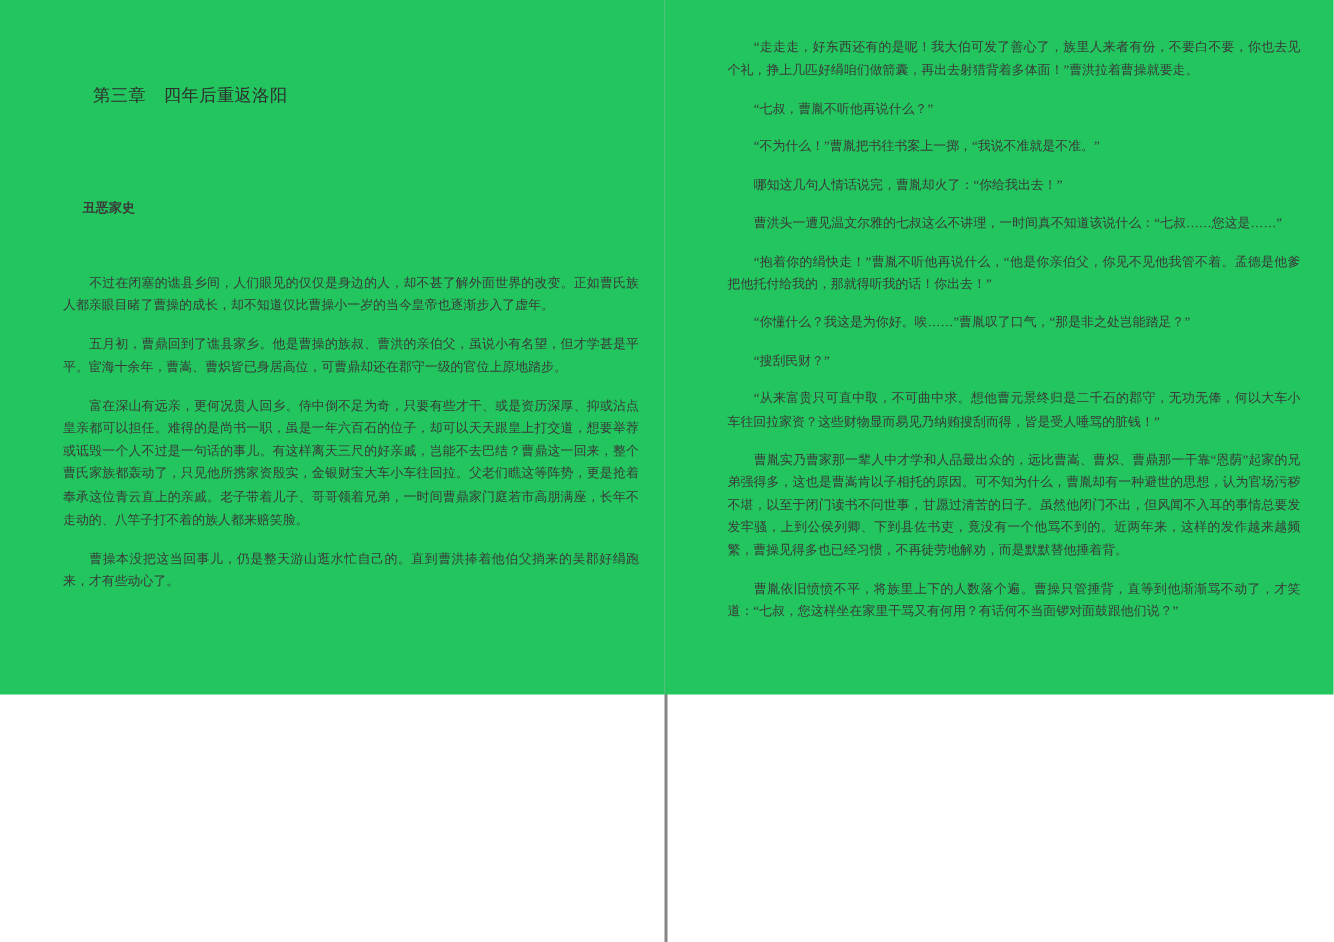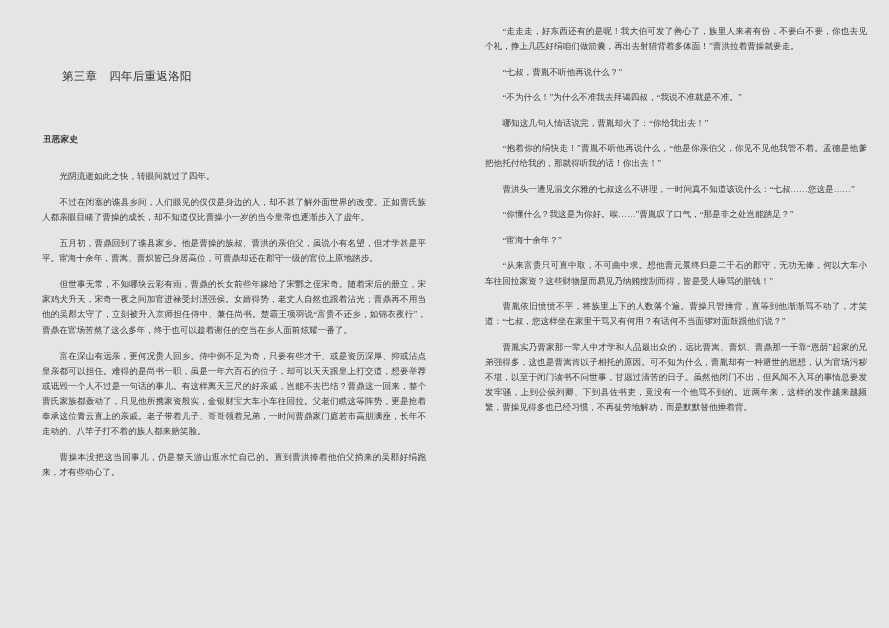--- a/index.html
+++ b/index.html
@@ -16,43 +16,43 @@
   }
   .spread {
     position: relative;
     width: 889px;
     height: 628px;
     display: flex;
     background: #ffffff;
   }
   .page {
     position: relative;
-    height: 628px;
+    height: 463px;
     box-sizing: border-box;
-    background: #e5e5e5;
+    background: #22c55e;
   }
   .page-left {
     width: 443px;
     padding: 0 0 0 0;
   }
   .page-right {
     width: 446px;
   }
   .divider {
     position: absolute;
     left: 443px;
     top: 0;
     width: 2px;
     height: 628px;
     background: #858585;
   }
   .col-inner-left {
     position: absolute;
     left: 42px;
-    top: 12px;
+    top: 0;
     width: 384px;
   }
   .col-inner-right {
     position: absolute;
     left: 42px;
     top: 0;
     width: 382px;
   }
   .chapter-title {
     font-size: 11.5px;
@@ -61,24 +61,25 @@
     letter-spacing: 0.3px;
     margin: 0;
     padding-top: 56px;
     padding-left: 20px;
     font-weight: 500;
   }
   .section-title {
     font-size: 8.6px;
     line-height: 1.5;
     color: #3a3a3a;
-    margin: 0;
+    margin: 12px;
     padding-top: 48px;
     padding-left: 1px;
     letter-spacing: 0.2px;
+    font-family: Liberation Mono, monospace;
   }
   .body-block {
     padding-top: 23px;
   }
   p.para {
     font-size: 8.6px;
     line-height: 15.05px;
     margin: 0 0 11px 0;
     text-indent: 17.5px;
     text-align: justify;
@@ -97,45 +98,43 @@
 </head>
 <body>
 
 <div class="spread">
 
   <div class="page page-left">
     <div class="col-inner-left">
       <h1 class="chapter-title">第三章　四年后重返洛阳</h1>
       <h2 class="section-title">丑恶家史</h2>
       <div class="body-block">
-        <p class="para">光阴流逝如此之快，转眼间就过了四年。</p>
         <p class="para">不过在闭塞的谯县乡间，人们眼见的仅仅是身边的人，却不甚了解外面世界的改变。正如曹氏族人都亲眼目睹了曹操的成长，却不知道仅比曹操小一岁的当今皇帝也逐渐步入了虚年。</p>
         <p class="para">五月初，曹鼎回到了谯县家乡。他是曹操的族叔、曹洪的亲伯父，虽说小有名望，但才学甚是平平。宦海十余年，曹嵩、曹炽皆已身居高位，可曹鼎却还在郡守一级的官位上原地踏步。</p>
-        <p class="para">但世事无常，不知哪块云彩有雨，曹鼎的长女前些年嫁给了宋酆之侄宋奇。随着宋后的册立，宋家鸡犬升天，宋奇一夜之间加官进禄受封濦强侯。女婿得势，老丈人自然也跟着沾光；曹鼎再不用当他的吴郡太守了，立刻被升入京师担任侍中、兼任尚书。楚霸王项羽说“富贵不还乡，如锦衣夜行”，曹鼎在官场苦熬了这么多年，终于也可以趁着谢任的空当在乡人面前炫耀一番了。</p>
         <p class="para">富在深山有远亲，更何况贵人回乡。侍中倒不足为奇，只要有些才干、或是资历深厚、抑或沾点皇亲都可以担任。难得的是尚书一职，虽是一年六百石的位子，却可以天天跟皇上打交道，想要举荐或诋毁一个人不过是一句话的事儿。有这样离天三尺的好亲戚，岂能不去巴结？曹鼎这一回来，整个曹氏家族都轰动了，只见他所携家资殷实，金银财宝大车小车往回拉。父老们瞧这等阵势，更是抢着奉承这位青云直上的亲戚。老子带着儿子、哥哥领着兄弟，一时间曹鼎家门庭若市高朋满座，长年不走动的、八竿子打不着的族人都来赔笑脸。</p>
         <p class="para">曹操本没把这当回事儿，仍是整天游山逛水忙自己的。直到曹洪捧着他伯父捎来的吴郡好绢跑来，才有些动心了。</p>
       </div>
     </div>
   </div>
 
   <div class="divider"></div>
 
   <div class="page page-right">
     <div class="col-inner-right">
       <div class="body-block">
         <p class="para">“走走走，好东西还有的是呢！我大伯可发了善心了，族里人来者有份，不要白不要，你也去见个礼，挣上几匹好绢咱们做箭囊，再出去射猎背着多体面！”曹洪拉着曹操就要走。</p>
         <p class="para">“七叔，曹胤不听他再说什么？”</p>
-        <p class="para">“不为什么！”为什么不准我去拜谒四叔，“我说不准就是不准。”</p>
+        <p class="para">“不为什么！”曹胤把书往书案上一掷，“我说不准就是不准。”</p>
         <p class="para">哪知这几句人情话说完，曹胤却火了：“你给我出去！”</p>
+        <p class="para">曹洪头一遭见温文尔雅的七叔这么不讲理，一时间真不知道该说什么：“七叔……您这是……”</p>
         <p class="para">“抱着你的绢快走！”曹胤不听他再说什么，“他是你亲伯父，你见不见他我管不着。孟德是他爹把他托付给我的，那就得听我的话！你出去！”</p>
-        <p class="para">曹洪头一遭见温文尔雅的七叔这么不讲理，一时间真不知道该说什么：“七叔……您这是……”</p>
         <p class="para">“你懂什么？我这是为你好。唉……”曹胤叹了口气，“那是非之处岂能踏足？”</p>
-        <p class="para">“宦海十余年？”</p>
+        <p class="para">“搜刮民财？”</p>
         <p class="para">“从来富贵只可直中取，不可曲中求。想他曹元景终归是二千石的郡守，无功无俸，何以大车小车往回拉家资？这些财物显而易见乃纳贿搜刮而得，皆是受人唾骂的脏钱！”</p>
+        <p class="para">曹胤实乃曹家那一辈人中才学和人品最出众的，远比曹嵩、曹炽、曹鼎那一干靠“恩荫”起家的兄弟强得多，这也是曹嵩肯以子相托的原因。可不知为什么，曹胤却有一种避世的思想，认为官场污秽不堪，以至于闭门读书不问世事，甘愿过清苦的日子。虽然他闭门不出，但风闻不入耳的事情总要发发牢骚，上到公侯列卿、下到县佐书吏，竟没有一个他骂不到的。近两年来，这样的发作越来越频繁，曹操见得多也已经习惯，不再徒劳地解劝，而是默默替他捶着背。</p>
         <p class="para">曹胤依旧愤愤不平，将族里上下的人数落个遍。曹操只管捶背，直等到他渐渐骂不动了，才笑道：“七叔，您这样坐在家里干骂又有何用？有话何不当面锣对面鼓跟他们说？”</p>
-        <p class="para">曹胤实乃曹家那一辈人中才学和人品最出众的，远比曹嵩、曹炽、曹鼎那一干靠“恩荫”起家的兄弟强得多，这也是曹嵩肯以子相托的原因。可不知为什么，曹胤却有一种避世的思想，认为官场污秽不堪，以至于闭门读书不问世事，甘愿过清苦的日子。虽然他闭门不出，但风闻不入耳的事情总要发发牢骚，上到公侯列卿、下到县佐书吏，竟没有一个他骂不到的。近两年来，这样的发作越来越频繁，曹操见得多也已经习惯，不再徒劳地解劝，而是默默替他捶着背。</p>
 
         <p class="para"></p>
       </div>
     </div>
   </div>
 
 </div>
 
 </body></html>

